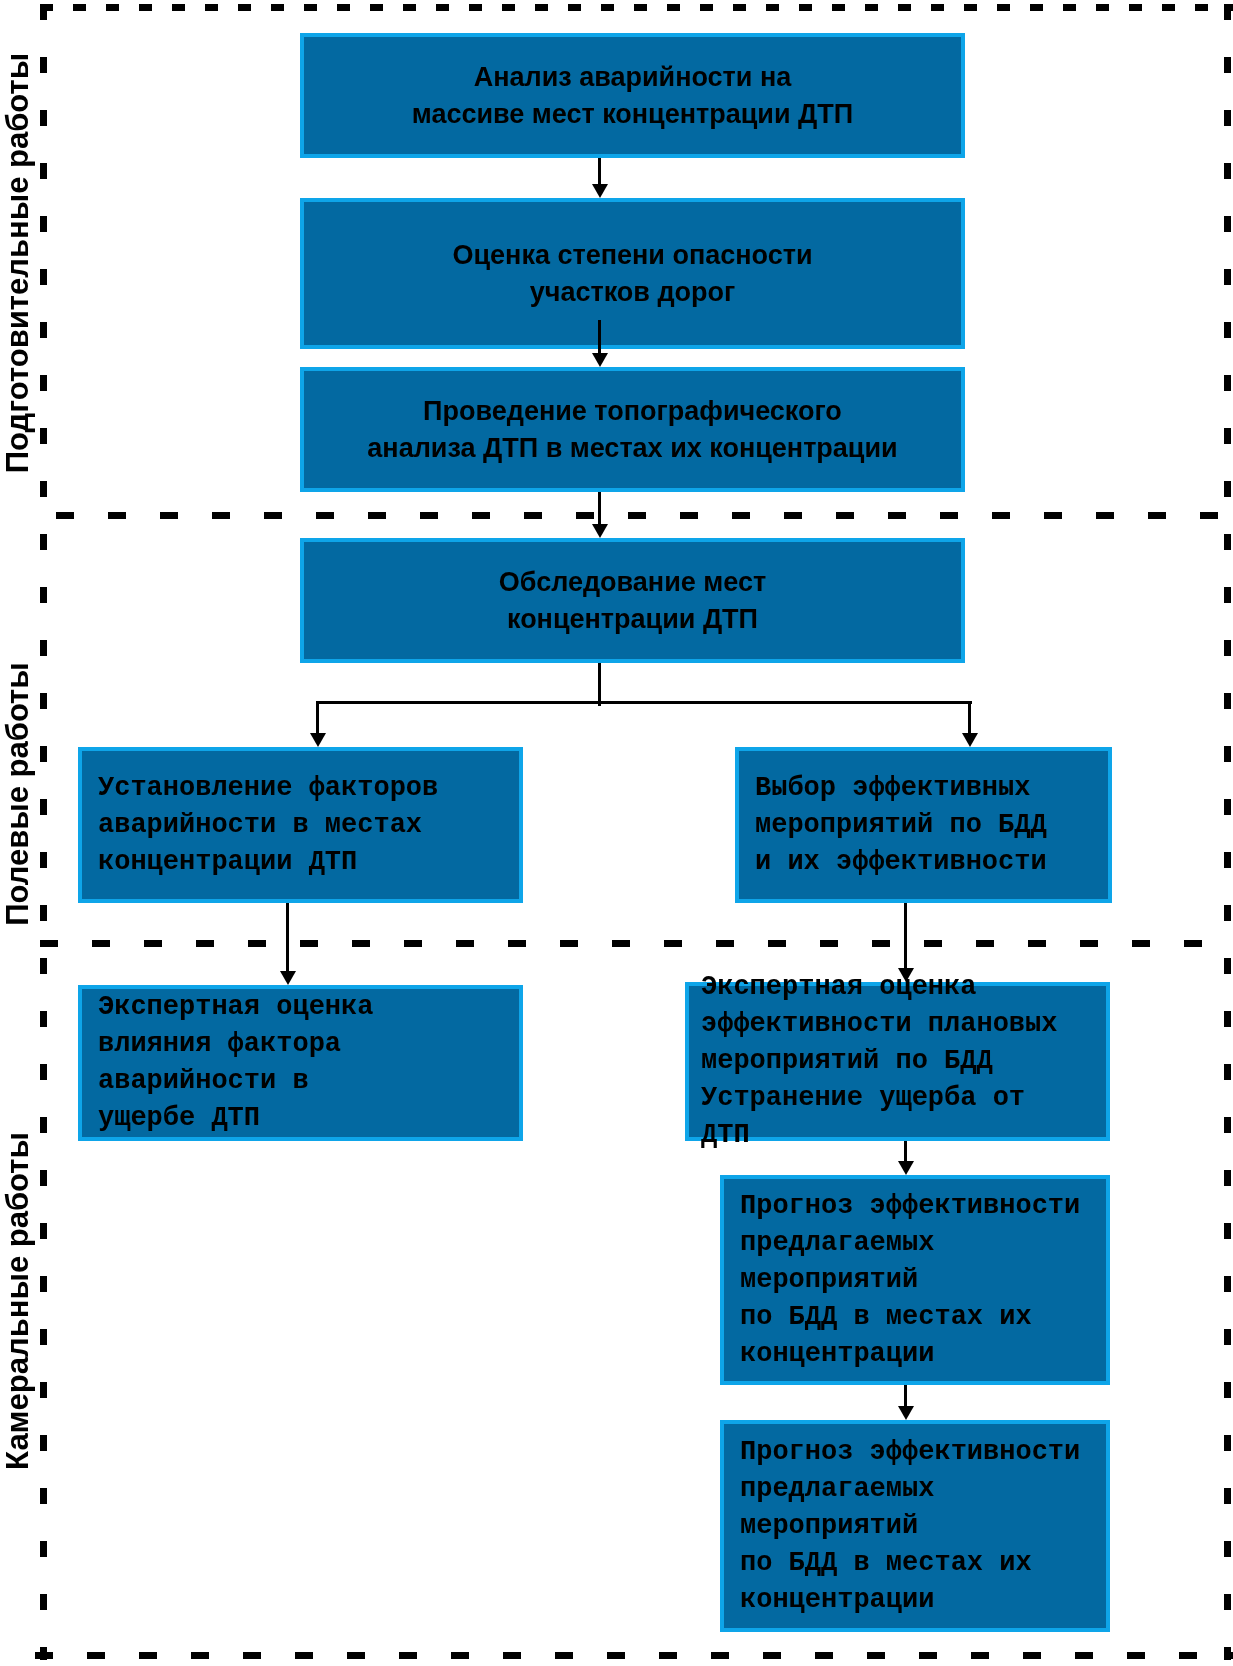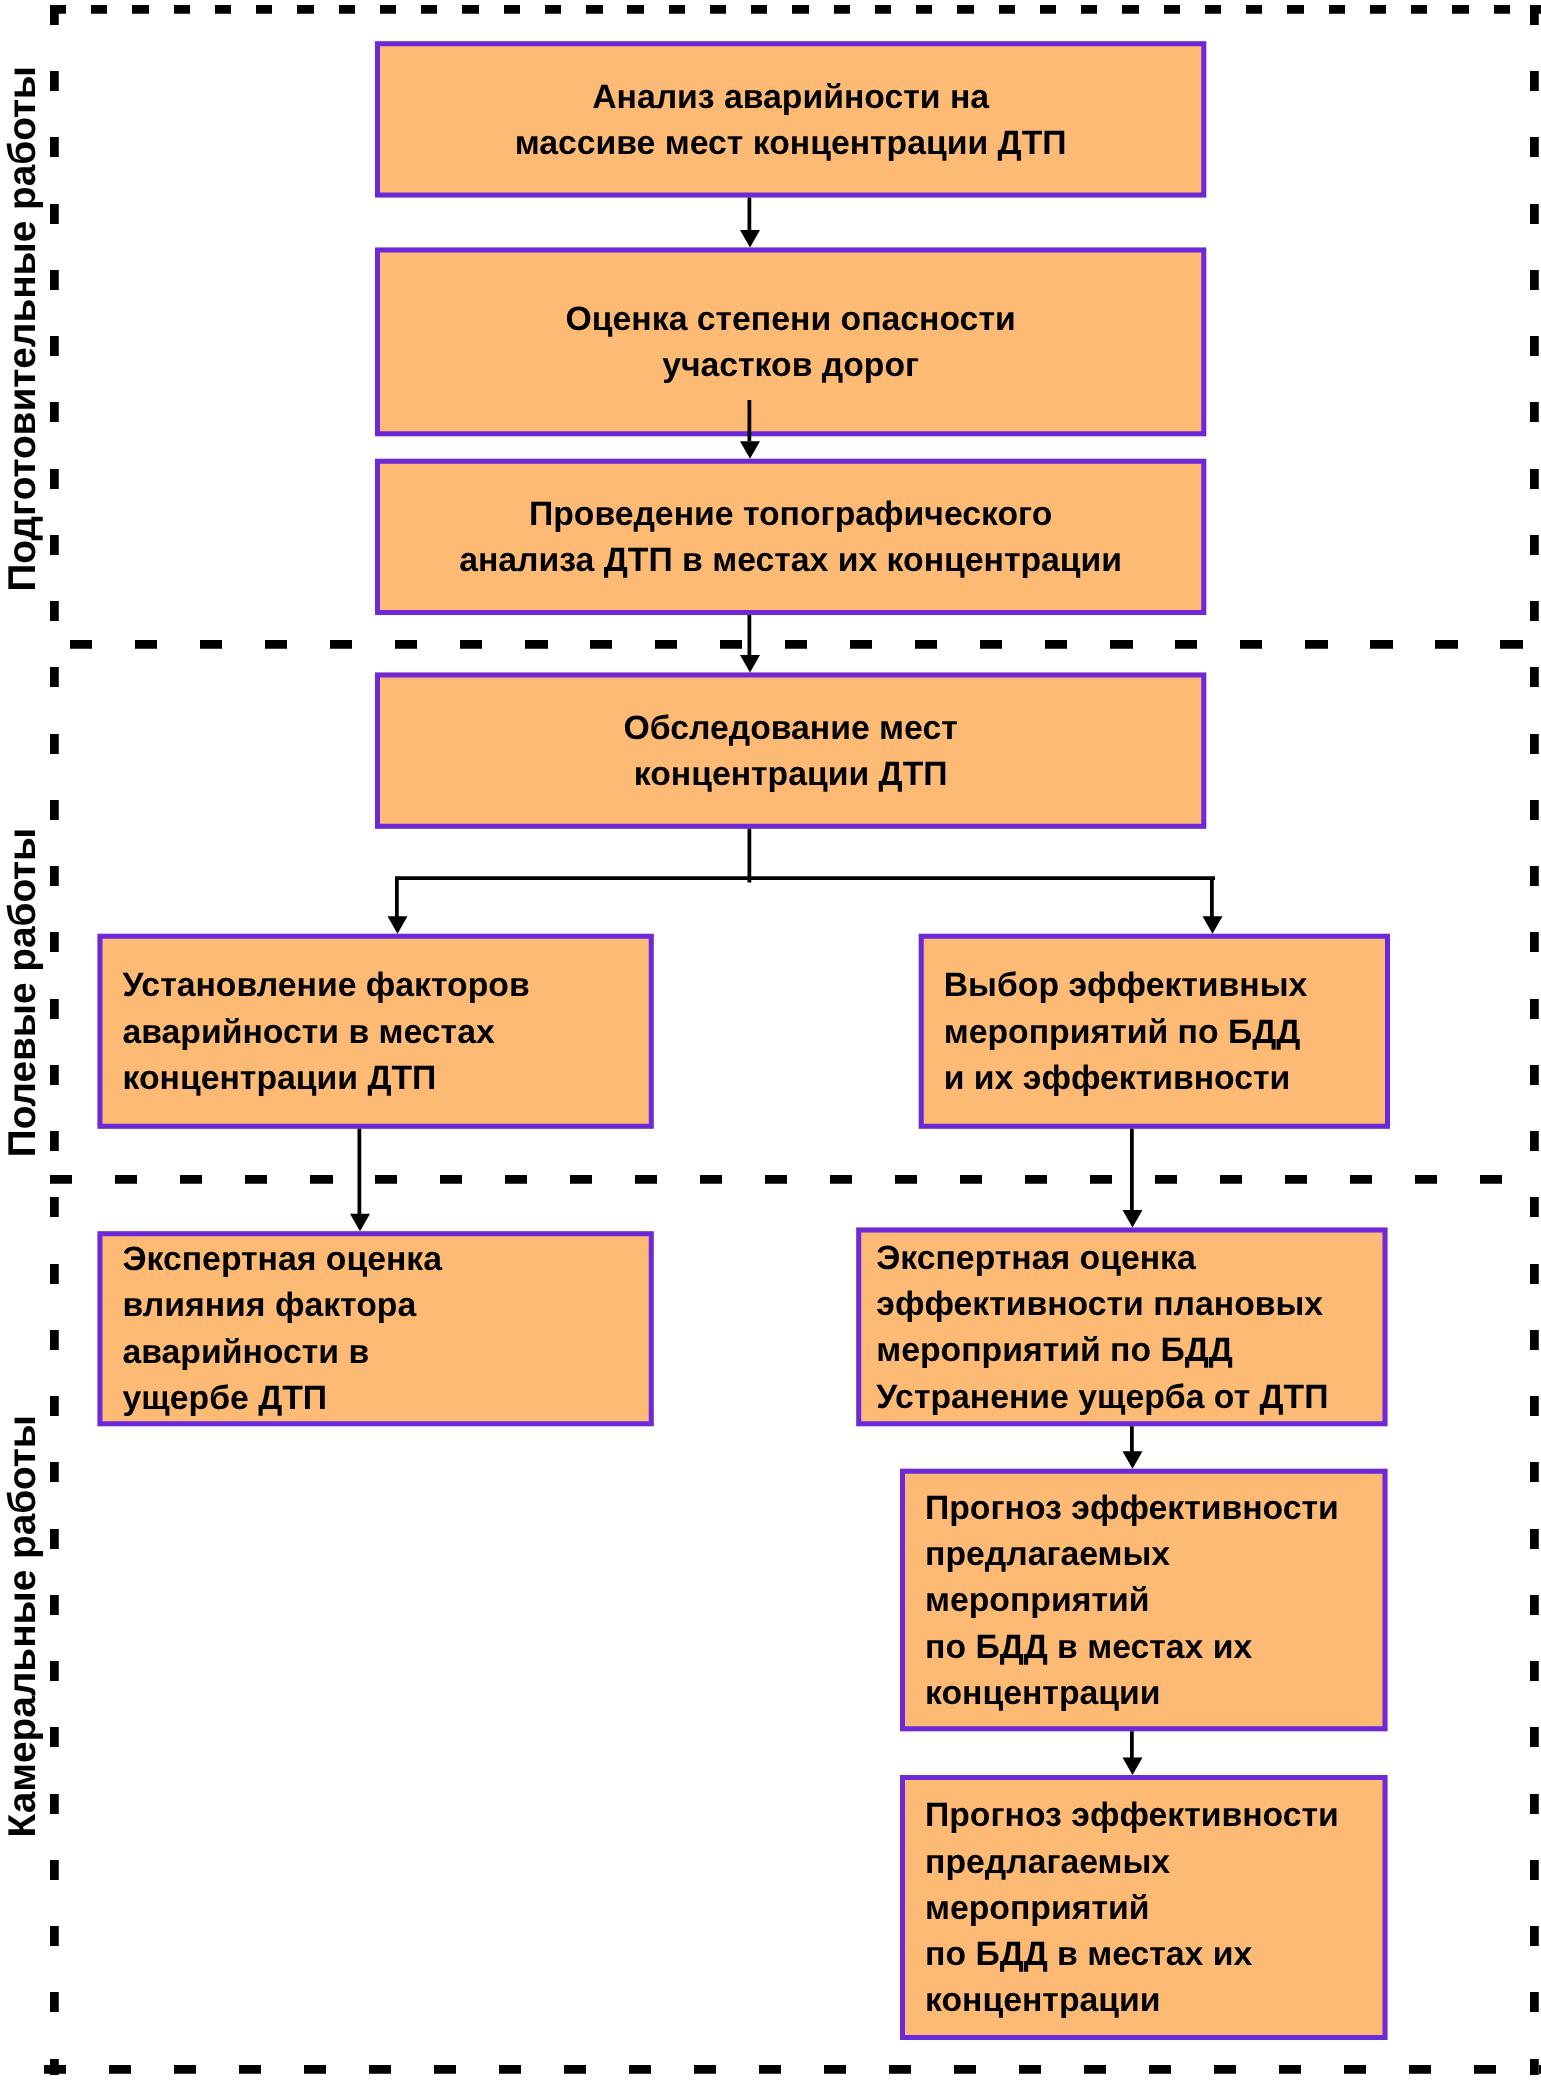--- a/index.html
+++ b/index.html
@@ -7,35 +7,35 @@
     position:relative;
     width:1233px;height:1666px;
     background:#ffffff;
     font-family:"Liberation Sans",sans-serif;
     color:#000;
     overflow:hidden;
   }
   
   .box{
     position:absolute;
-    border:4px solid #6d28d9;
+    border:4px solid #0ea5e9;
     box-sizing:border-box;
     display:flex;
     align-items:center;
-    background:#fdba74;
+    background:#0369a1;
   }
   .box-text{
     white-space:pre-line;
     font-weight:bold;
     font-size:27px;
     line-height:37px;
     width:100%;
   }
   .box.center .box-text{text-align:center;padding:0 8px;}
-  .box.left .box-text{text-align:left;padding:0 19px 0 16px;}
+  .box.left .box-text{text-align:left;padding:0 19px 0 16px;font-family:Liberation Mono, monospace;}
   
   .vlabel{
     position:absolute;
     width:600px;height:42px;line-height:42px;
     text-align:center;
     transform:rotate(-90deg);
     font-weight:bold;
     font-size:31px;
     white-space:nowrap;
   }

